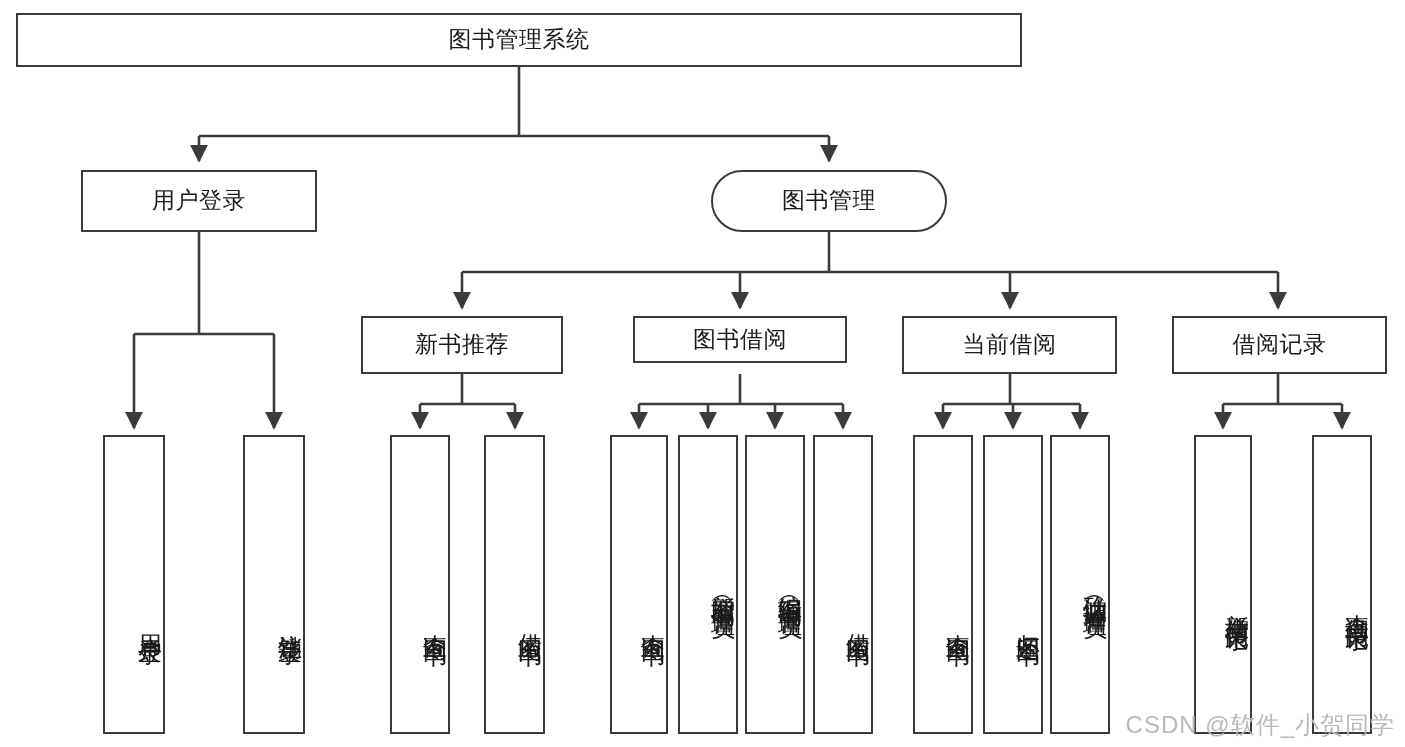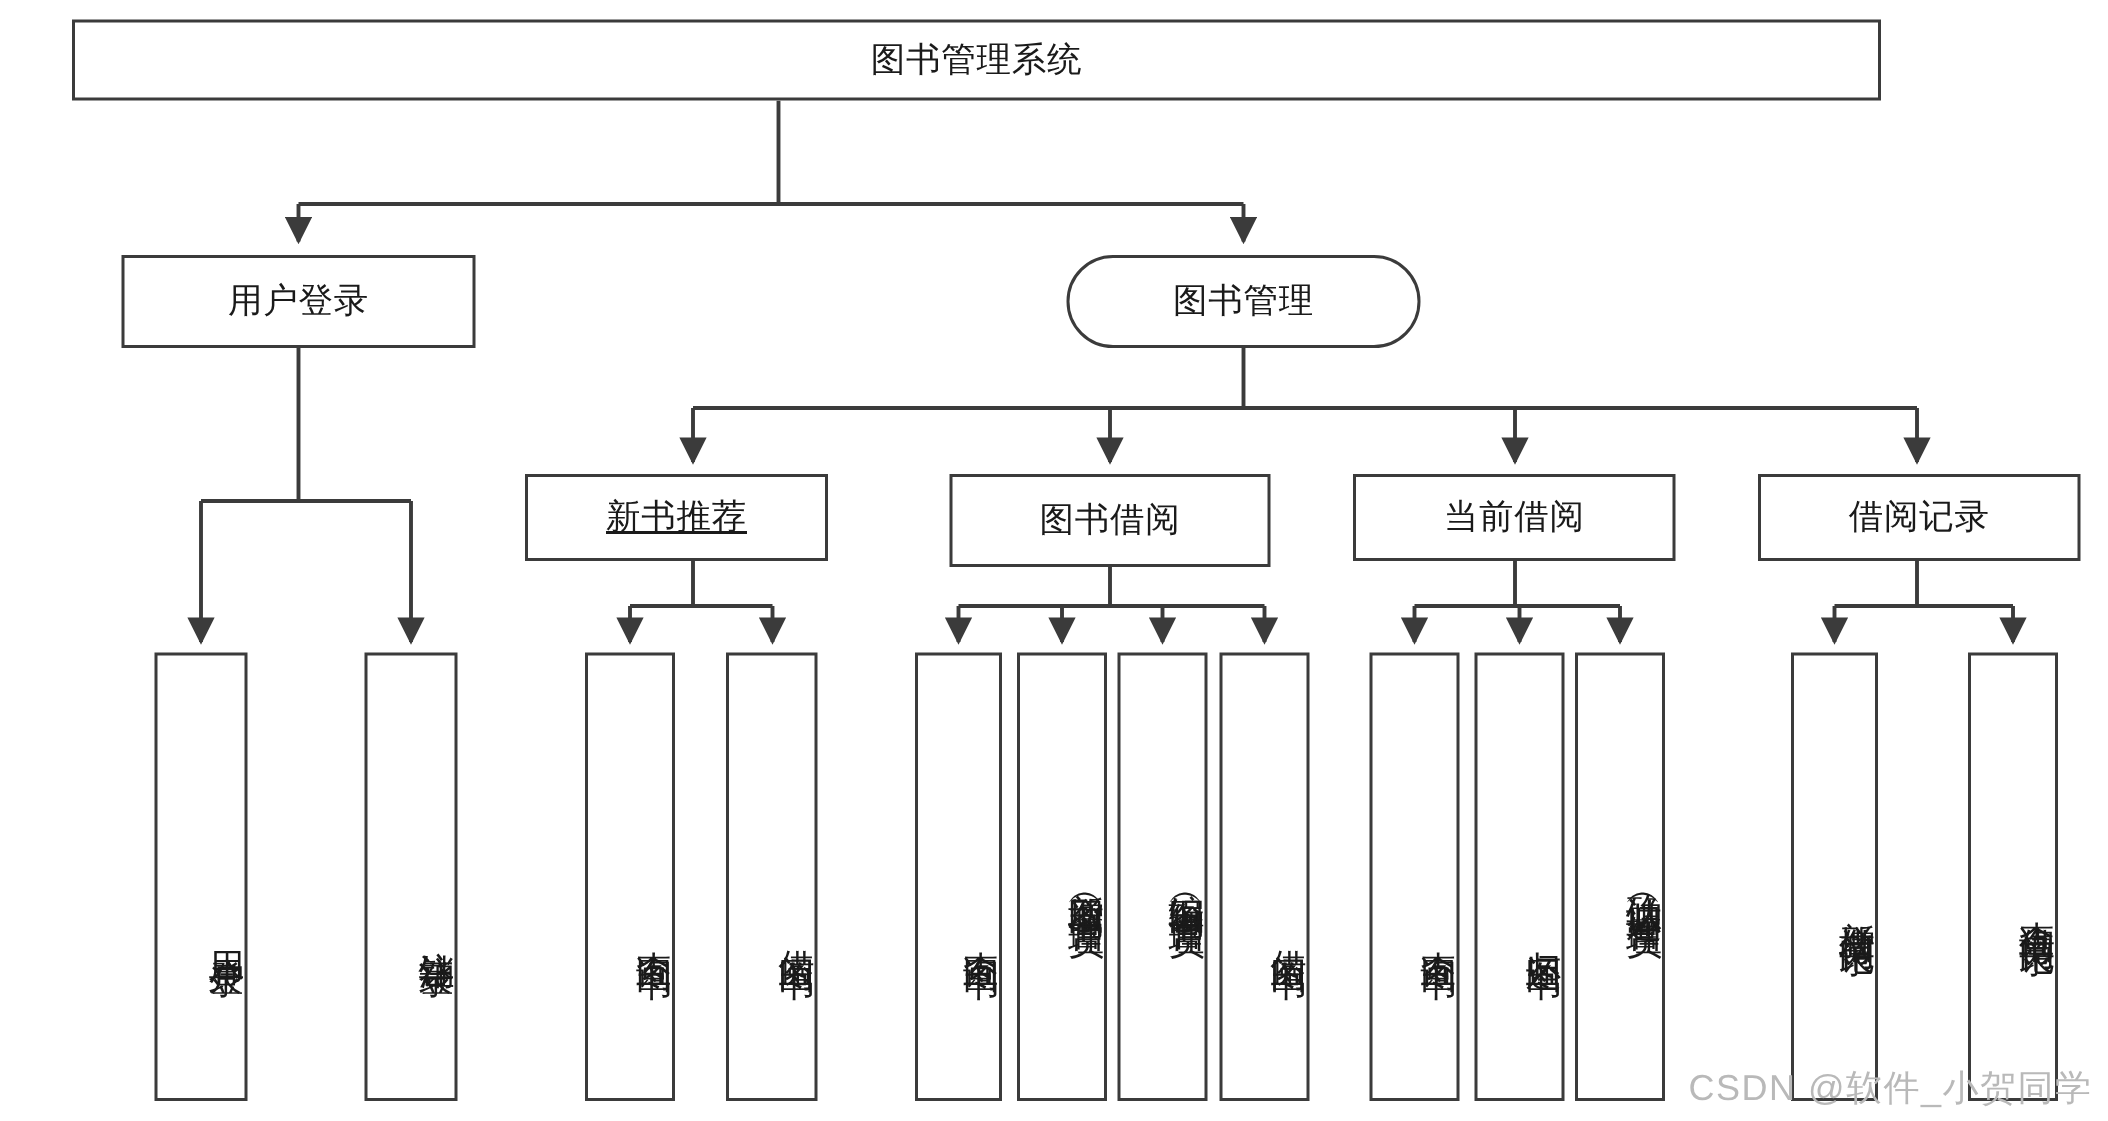--- a/index.html
+++ b/index.html
@@ -117,35 +117,35 @@
       <path d="M 1013 404 L 1013 428" marker-end="url(#arrow)"></path>
       <path d="M 1080 404 L 1080 428" marker-end="url(#arrow)"></path>
 
       <path d="M 1278 374 L 1278 404"></path>
       <path d="M 1223 404 L 1342 404"></path>
       <path d="M 1223 404 L 1223 428" marker-end="url(#arrow)"></path>
       <path d="M 1342 404 L 1342 428" marker-end="url(#arrow)"></path>
     </g>
   </svg>
 
-  <div class="node horiz" style="left:16px; top:13px; width:1206px; height:54px;margin-left:32px;">
+  <div class="node horiz" style="left:16px; top:13px; width:1006px; height:54px;">
     <span class="label">图书管理系统</span>
   </div>
 
   <div class="node horiz" style="left:81px; top:170px; width:236px; height:62px;">
     <span class="label">用户登录</span>
   </div>
   <div class="node horiz" style="left:711px; top:170px; width:236px; height:62px;border-radius:31px;">
     <span class="label">图书管理</span>
   </div>
 
-  <div class="node horiz" style="left:350px; top:316px; width:202px; height:58px;text-decoration:underline;">
+  <div class="node horiz" style="left:361px; top:316px; width:202px; height:58px;">
     <span class="label">新书推荐</span>
   </div>
-  <div class="node horiz" style="left:633px; top:316px; width:214px; height:62px;">
+  <div class="node horiz" style="left:633px; top:316px; width:214px; height:47px;">
     <span class="label">图书借阅</span>
   </div>
   <div class="node horiz" style="left:1172px; top:316px; width:215px; height:58px;">
     <span class="label">借阅记录</span>
   </div>
   <div class="node horiz" style="left:902px; top:316px; width:215px; height:58px;">
     <span class="label">当前借阅</span>
   </div>
 
   <div class="node vert" style="left:103px; top:435px; width:62px; height:299px; padding-top:72px;">

